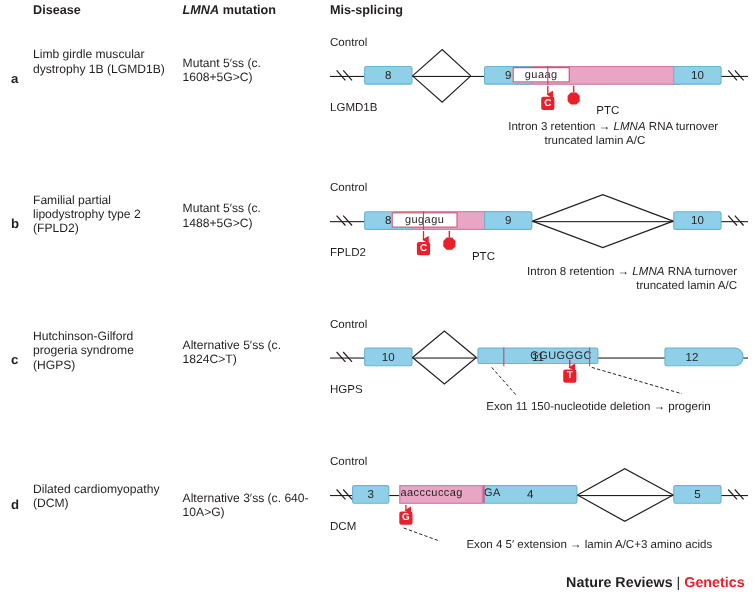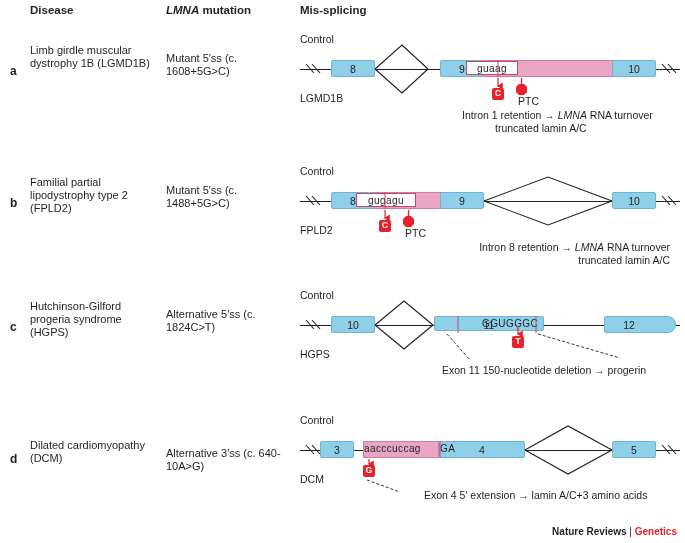--- a/index.html
+++ b/index.html
@@ -36,23 +36,23 @@
     font-size:10px;letter-spacing:0.4px;text-align:center;color:#231f20;
   }
   .seqplain{
     position:absolute;font-size:10px;letter-spacing:0.4px;color:#231f20;
   }
   .mutbox{
     position:absolute;background:#e8202a;color:#ffffff;border-radius:2px;
     font-size:9px;font-weight:bold;text-align:center;line-height:11px;
     width:12px;height:12px;
   }
-  .ptclabel{position:absolute;font-size:10.5px;}
+  .ptclabel{position:absolute;font-size:10.5px;margin-left:24px;}
   svg.ov{position:absolute;left:0;top:0;width:685px;height:543px;pointer-events:none;}
-  .footer{position:absolute;right:8px;bottom:6px;font-size:10px;font-weight:bold;}
+  .footer{position:absolute;right:8px;bottom:6px;font-size:13px;font-weight:bold;}
   .footer .gen{color:#e8202a;}
   .footer .sep{color:#231f20;font-weight:normal;}
 </style>
 </head>
 <body>
 
 <div class="abs hdr" style="left:30px;top:4px;">Disease</div>
 <div class="abs hdr" style="left:166px;top:4px;"><span class="it">LMNA</span><span> mutation</span></div>
 <div class="abs hdr" style="left:300px;top:4px;">Mis-splicing</div>
 
@@ -70,21 +70,21 @@
 <div class="exon" style="left:440px;top:60px;width:44px;height:17px;padding-top:3px;">
     <span>9</span>
   </div>
 <div class="exon" style="left:612px;top:60px;width:44px;height:17px;padding-top:3px;">
     <span>10</span>
   </div>
 <div class="seqbox" style="left:466px;top:61px;width:52px;height:14px;padding-top:1px;">guaag</div>
 <div class="mutbox" style="left:492px;top:88px;">C</div>
 <div class="ptclabel" style="left:518px;top:95px;">PTC</div>
 <div class="abs note" style="left:462px;top:109px;width:220px;">
-  <span>Intron 1 retention → </span><span class="it">LMNA</span><span> RNA turnover</span><br>
+  <span>Intron 3 retention → </span><span class="it">LMNA</span><span> RNA turnover</span><br>
   <span style="display:inline-block;padding-left:33px;">truncated lamin A/C</span>
 </div>
 
 <div class="abs rowlabel" style="left:10px;top:196px;">b</div>
 <div class="abs col-disease" style="left:30px;top:176px;">Familial partial lipodystrophy type 2 (FPLD2)</div>
 <div class="abs col-mut" style="left:166px;top:184px;">Mutant 5′ss (c. 1488+5G&gt;C)</div>
 <div class="abs ctrl-label" style="left:300px;top:165px;">Control</div>
 <div class="abs ctrl-label" style="left:300px;top:224px;">FPLD2</div>
 
 <div class="intronline" style="left:300px;top:200.5px;width:380px;"></div>

